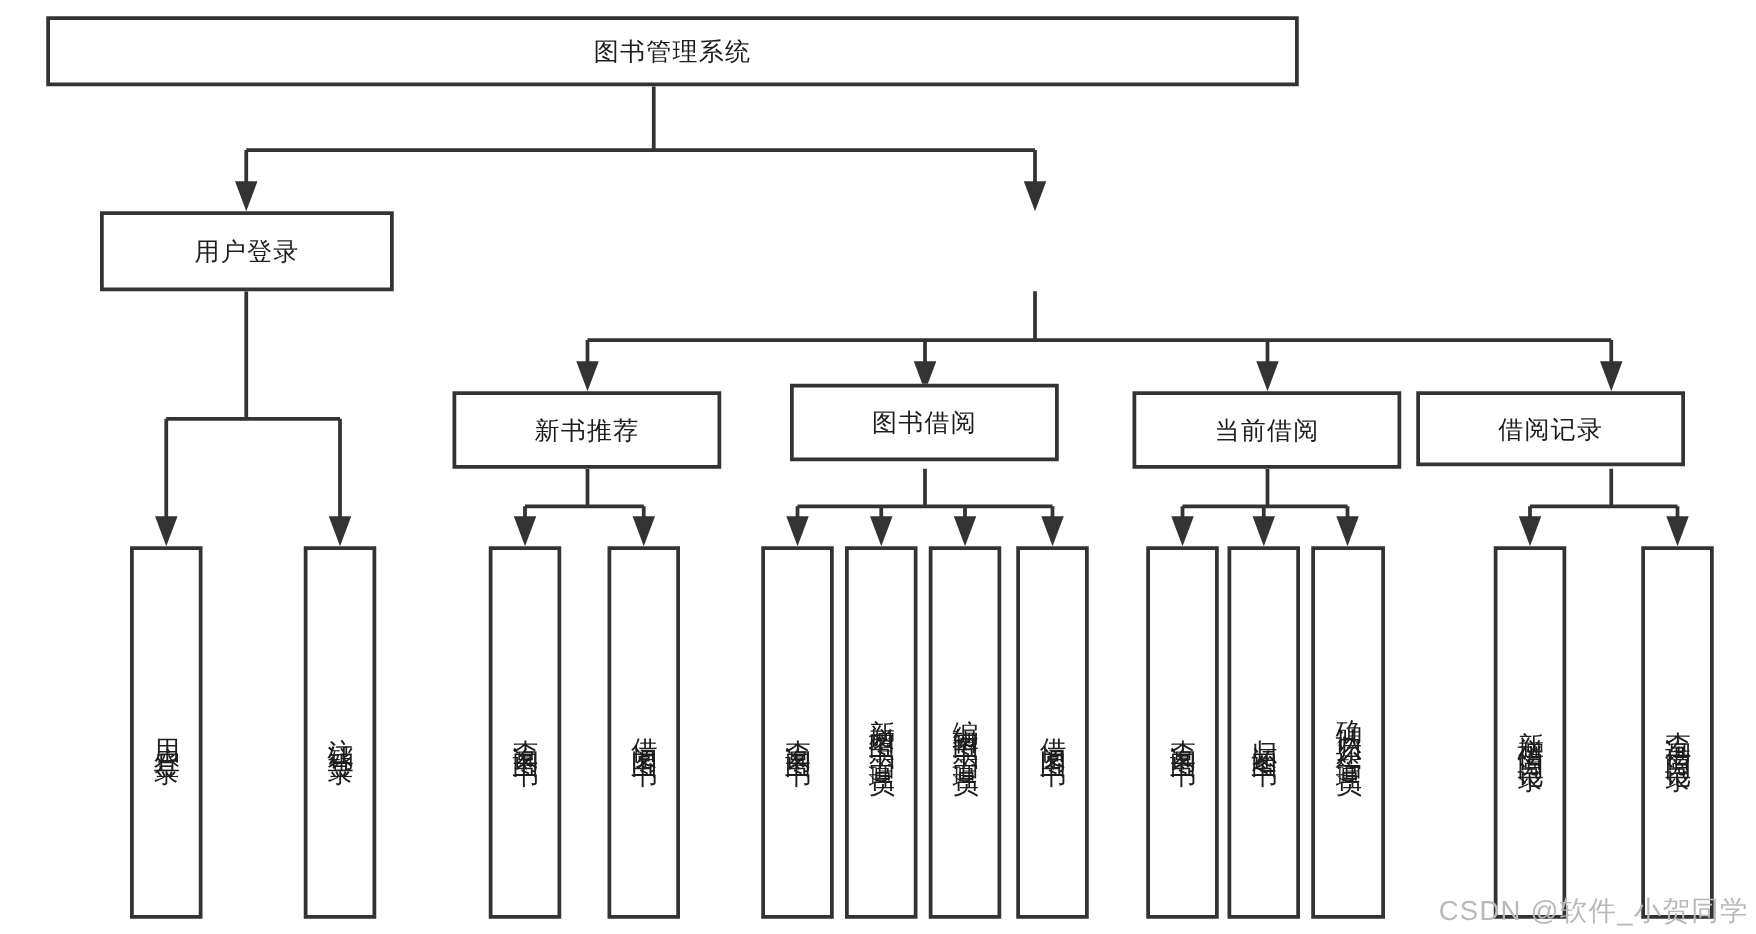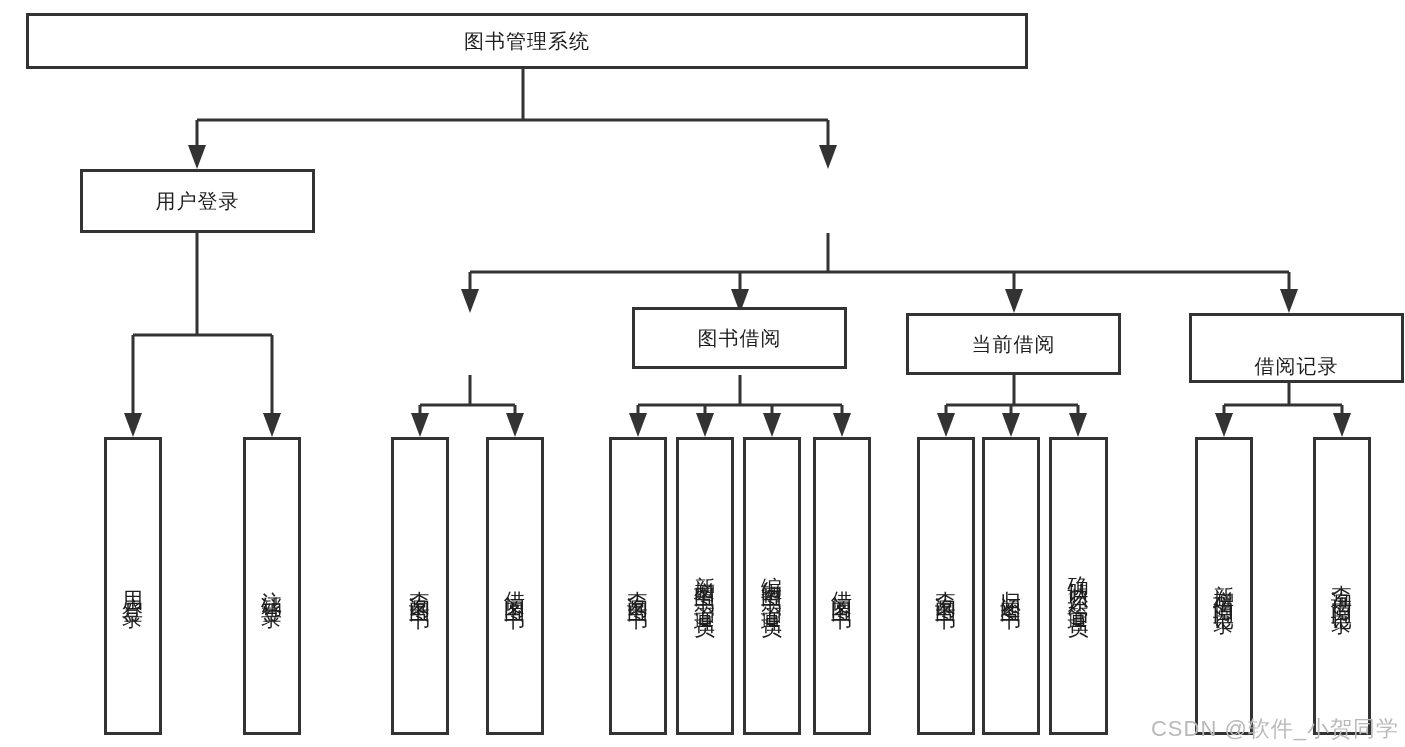--- a/index.html
+++ b/index.html
@@ -91,35 +91,38 @@
       <polygon points="763,413 781,413 772,437"></polygon>
       <polygon points="833,413 851,413 842,437"></polygon>
       <polygon points="937,413 955,413 946,437"></polygon>
       <polygon points="1002,413 1020,413 1011,437"></polygon>
       <polygon points="1069,413 1087,413 1078,437"></polygon>
       <polygon points="1215,413 1233,413 1224,437"></polygon>
       <polygon points="1333,413 1351,413 1342,437"></polygon>
     </g>
   </svg>
 
-  <div class="node hnode" style="left:26px; top:13px; width:1002px; height:56px;">
+  <div class="node hnode" style="left:37px; top:13px; width:1002px; height:56px;">
     <span>图书管理系统</span>
   </div>
 
   <div class="node hnode" style="left:80px; top:169px; width:235px; height:64px;">
     <span>用户登录</span>
   </div>
 
+  <div class="node hnode" style="left:362px; top:313px; width:215px; height:62px;">
+    <span>新书推荐</span>
+  </div>
   <div class="node hnode" style="left:632px; top:307px; width:215px; height:62px;">
     <span>图书借阅</span>
   </div>
   <div class="node hnode" style="left:906px; top:313px; width:215px; height:62px;">
     <span>当前借阅</span>
   </div>
-  <div class="node hnode" style="left:1189px; top:313px; width:215px; height:70px;align-items:flex-end;">
+  <div class="node hnode" style="left:1133px; top:313px; width:215px; height:60px;">
     <span>借阅记录</span>
   </div>
 
   <div class="node vnode" style="left:104px; top:437px; width:58px; height:298px;">
     <span class="vlabel">用户登录</span>
   </div>
   <div class="node vnode" style="left:243px; top:437px; width:58px; height:298px;">
     <span class="vlabel">注销登录</span>
   </div>
 

